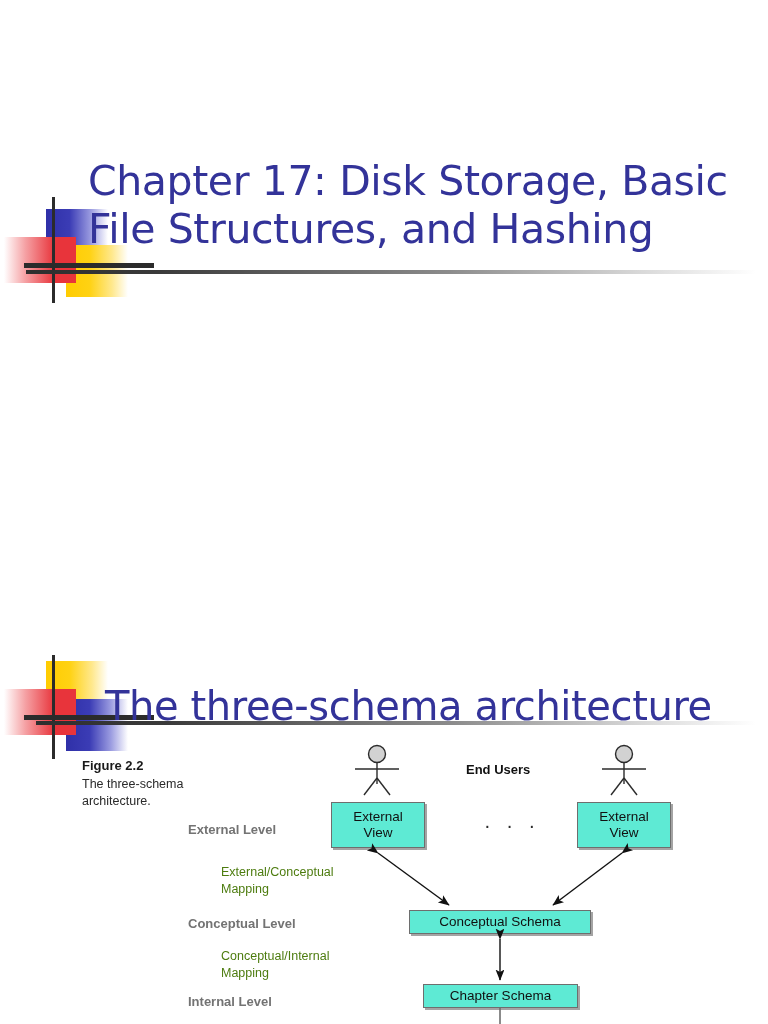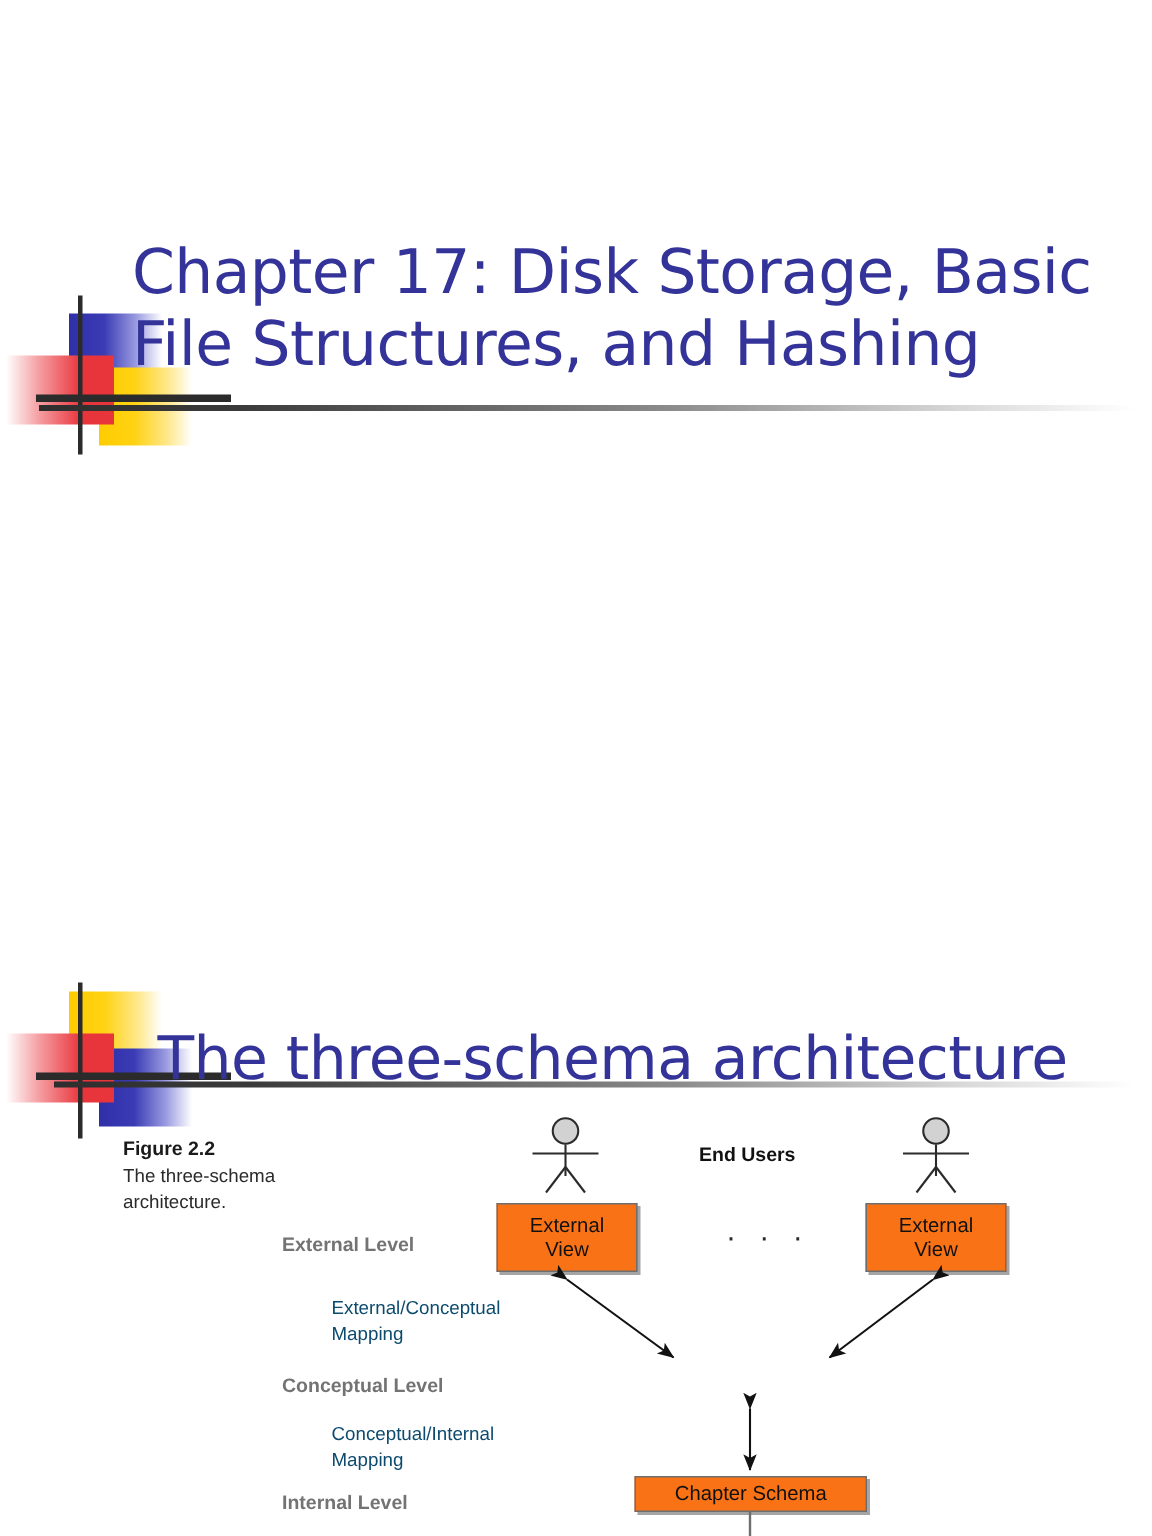--- a/index.html
+++ b/index.html
@@ -131,21 +131,21 @@
     font-family: "Liberation Sans", sans-serif;
     font-size: 13px;
     font-weight: bold;
     color: #737373;
     white-space: nowrap;
   }
   .mapping-label {
     position: absolute;
     font-family: "Liberation Sans", sans-serif;
     font-size: 12.5px;
-    color: #0c4a6e;
+    color: #4d7c0f;
     line-height: 1.32;
     white-space: nowrap;
   }
 
   #lbl-external-level   { left: 188px; top: 86px; }
   #lbl-conceptual-level { left: 188px; top: 180px; }
   #lbl-internal-level   { left: 188px; top: 258px; }
   #lbl-ext-con-map      { left: 221px; top: 128px; }
   #lbl-con-int-map      { left: 221px; top: 212px; }
 
@@ -154,21 +154,21 @@
     left: 466px; top: 26px;
     font-family: "Liberation Sans", sans-serif;
     font-size: 13px;
     font-weight: bold;
     color: #111111;
   }
 
   
   .schema-box {
     position: absolute;
-    background: #f97316;
+    background: #5eead4;
     border: 1.5px solid #6e6e6e;
     box-shadow: 2px 2px 0 rgba(90,90,90,0.55);
     font-family: "Liberation Sans", sans-serif;
     color: #111111;
     display: flex;
     align-items: center;
     justify-content: center;
     text-align: center;
     line-height: 1.22;
     box-sizing: border-box;
@@ -265,20 +265,23 @@
     </span>
   </div>
 
   <div class="schema-box box-external" id="box-ext-right">
     <span>
       <span>External</span><br>
       <span>View</span>
     </span>
   </div>
 
+  <div class="schema-box" id="box-conceptual">
+    <span>Conceptual Schema</span>
+  </div>
 
   <div class="schema-box" id="box-internal">
     <span>Chapter Schema</span>
   </div>
 
   <svg id="fig-svg" viewBox="0 0 768 288">
     <defs>
       <marker id="ah" markerWidth="9" markerHeight="9" refX="7.5" refY="3.2" orient="auto" markerUnits="strokeWidth">
         <path d="M0,0 L8,3.2 L0,6.4 L1.8,3.2 z" fill="#111111"></path>
       </marker>

